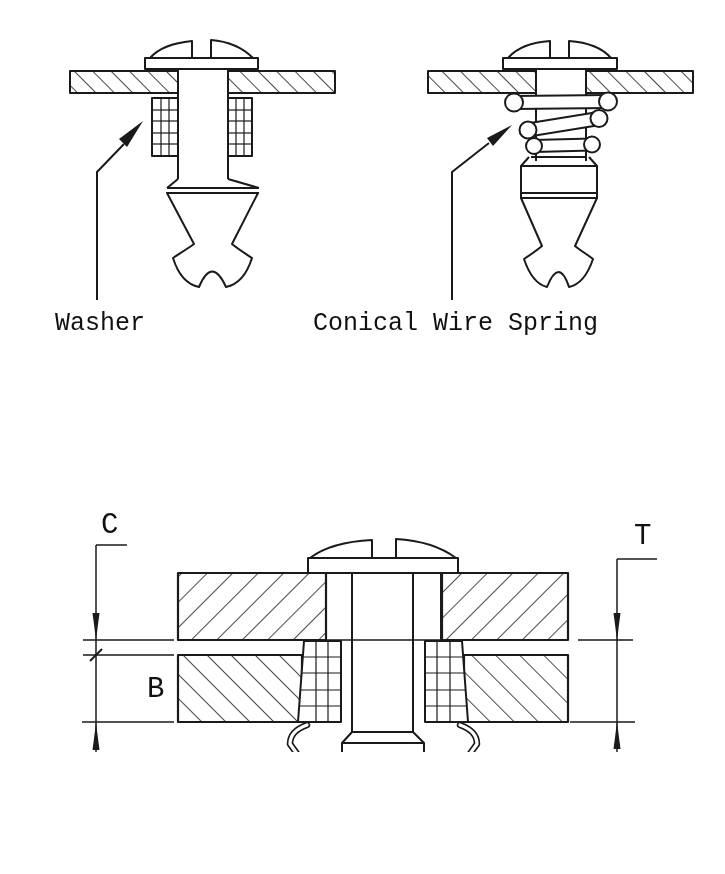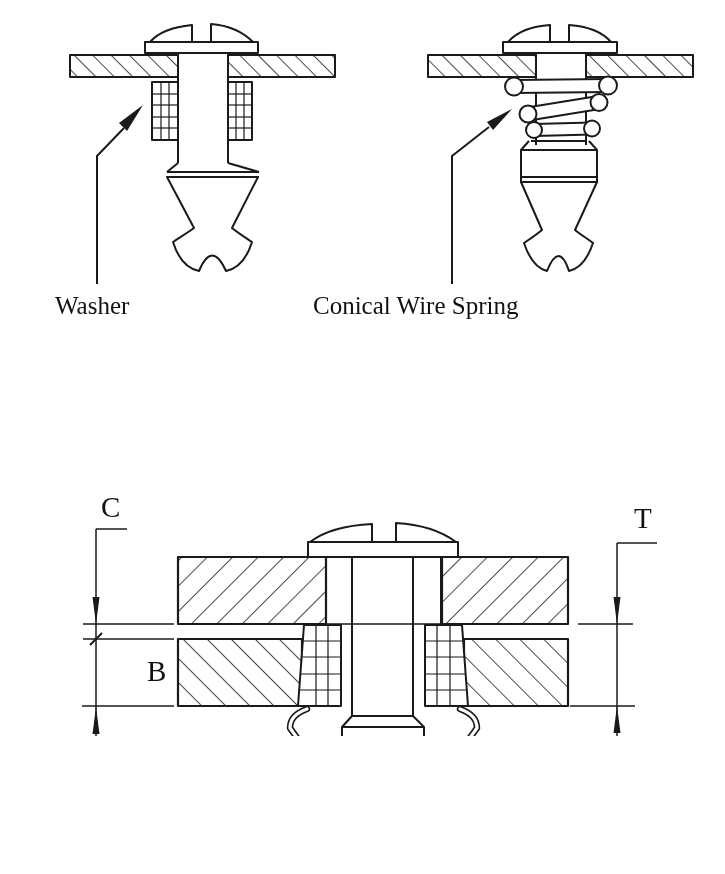--- a/index.html
+++ b/index.html
@@ -1,18 +1,19 @@
 <!DOCTYPE html>
 <html><head>
 <meta charset="utf-8">
 <style>
   html,body{margin:0;padding:0;background:#ffffff;}
   .page{
     width:725px;height:736px;background:#ffffff;position:relative;overflow:hidden;
-    font-family:Liberation Serif, serif;
+    font-family:Liberation Mono, monospace;
+    margin-top:16px;
   }
   svg{display:block;}
   text{fill:#111111;}
   .caption{font-size:25px;}
   .dimletter{font-size:29px;}
 </style>
 </head>
 <body>
 
 <div class="page">

